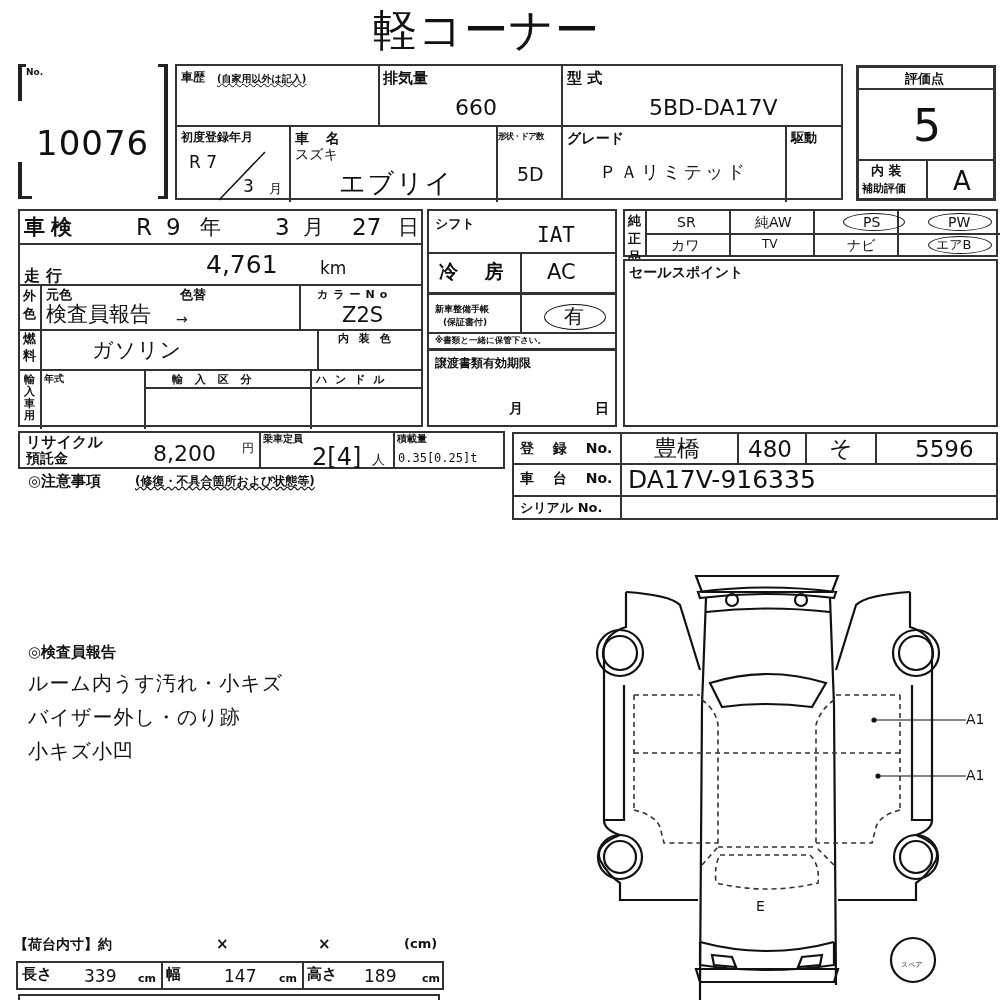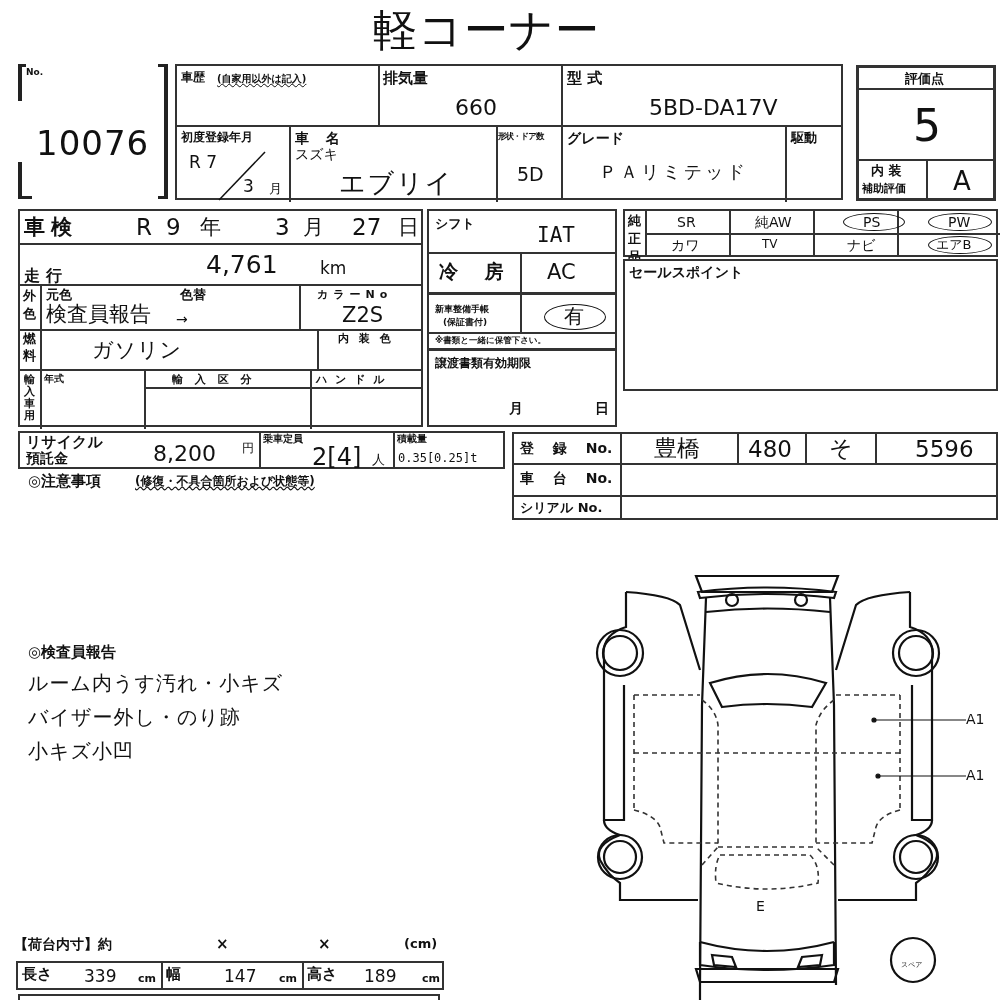--- a/index.html
+++ b/index.html
@@ -166,21 +166,21 @@
   <div class="oval" style="left:303px;top:2px;width:64px;height:18px"></div>
   <div class="t" style="left:323px;top:4px;font-size:14px">PW</div>
 
   <div class="t" style="left:46px;top:27px;font-size:14px">カワ</div>
   <div class="t" style="left:137px;top:27px;font-size:12px">TV</div>
   <div class="t" style="left:222px;top:27px;font-size:14px">ナビ</div>
   <div class="oval" style="left:303px;top:25px;width:64px;height:18px"></div>
   <div class="t" style="left:311px;top:27px;font-size:13px">エアB</div>
 </div>
 
-<div class="bx" style="left:623px;top:259px;width:375px;height:132px">
+<div class="bx" style="left:623px;top:259px;width:375px;height:168px">
   <div class="t lbl" style="left:4px;top:4px;font-size:14px">セールスポイント</div>
 </div>
 
 <div class="bx" style="left:18px;top:431px;width:487px;height:38px">
   <div class="t lbl" style="left:6px;top:2px;font-size:15px">リサイクル</div>
   <div class="t lbl" style="left:6px;top:18px;font-size:14px">預託金</div>
   <div class="t" style="left:133px;top:10px;font-size:22px">8,200</div>
   <div class="t" style="left:222px;top:9px;font-size:12px">円</div>
   <div class="vl" style="left:239px;top:0;height:100%"></div>
   <div class="t sm" style="left:243px;top:1px">乗車定員</div>
@@ -202,20 +202,21 @@
   <div class="vl" style="left:291px;top:0;height:29px"></div>
   <div class="vl" style="left:361px;top:0;height:29px"></div>
 
   <div class="t lbl" style="left:6px;top:7px;font-size:14px;word-spacing:14px">登 録 No.</div>
   <div class="t" style="left:140px;top:3px;font-size:23px">豊橋</div>
   <div class="t" style="left:234px;top:4px;font-size:23px">480</div>
   <div class="t" style="left:315px;top:3px;font-size:23px">そ</div>
   <div class="t" style="left:401px;top:4px;font-size:23px">5596</div>
 
   <div class="t lbl" style="left:6px;top:37px;font-size:14px;word-spacing:14px">車 台 No.</div>
+  <div class="t" style="left:114px;top:33px;font-size:25px">DA17V-916335</div>
 
   <div class="t lbl" style="left:6px;top:67px;font-size:13px">シリアル No.</div>
 </div>
 
 <div class="t lbl" style="left:28px;top:645px;font-size:15px">◎検査員報告</div>
 <div class="t" style="left:28px;top:673px;font-size:20px;letter-spacing:1px">ルーム内うす汚れ・小キズ</div>
 <div class="t" style="left:28px;top:707px;font-size:20px;letter-spacing:1px">バイザー外し・のり跡</div>
 <div class="t" style="left:28px;top:741px;font-size:20px;letter-spacing:1px">小キズ小凹</div>
 
 <svg class="abs" style="left:580px;top:565px" width="420" height="435" viewBox="0 0 420 435">

